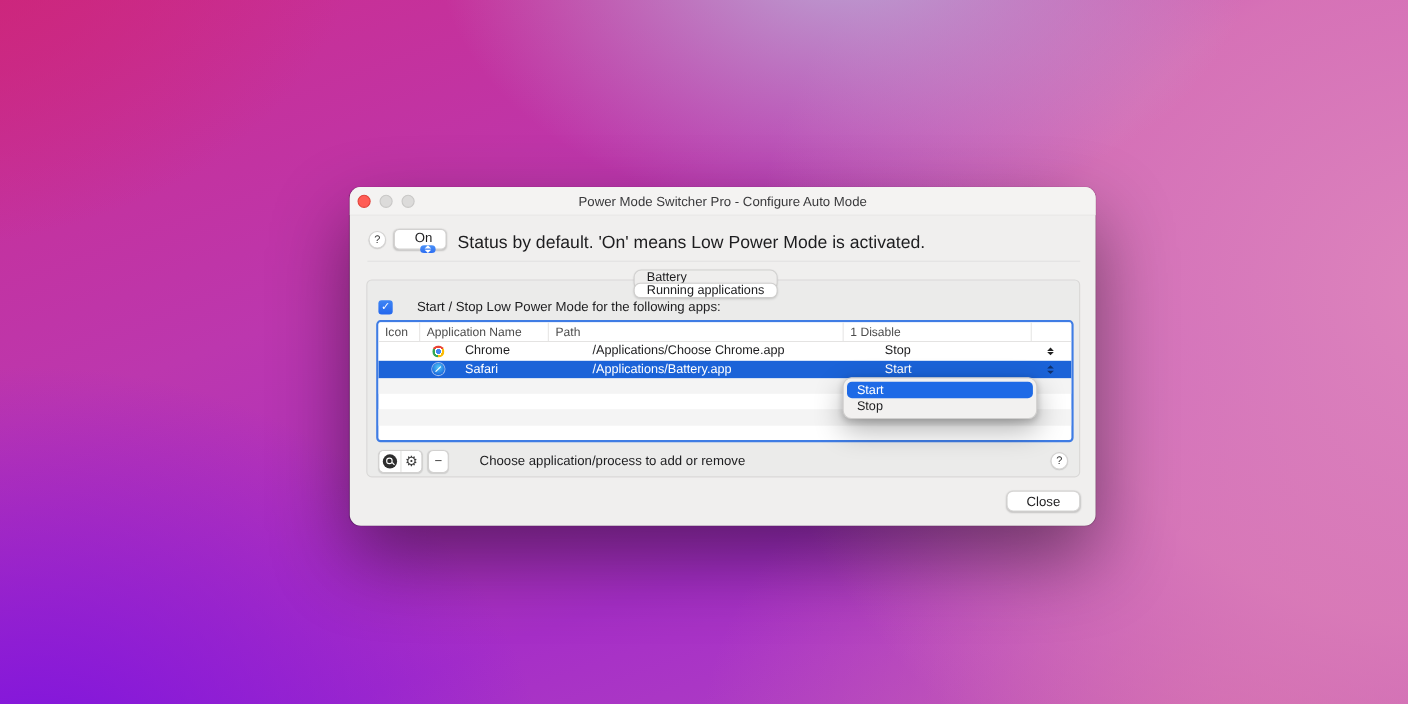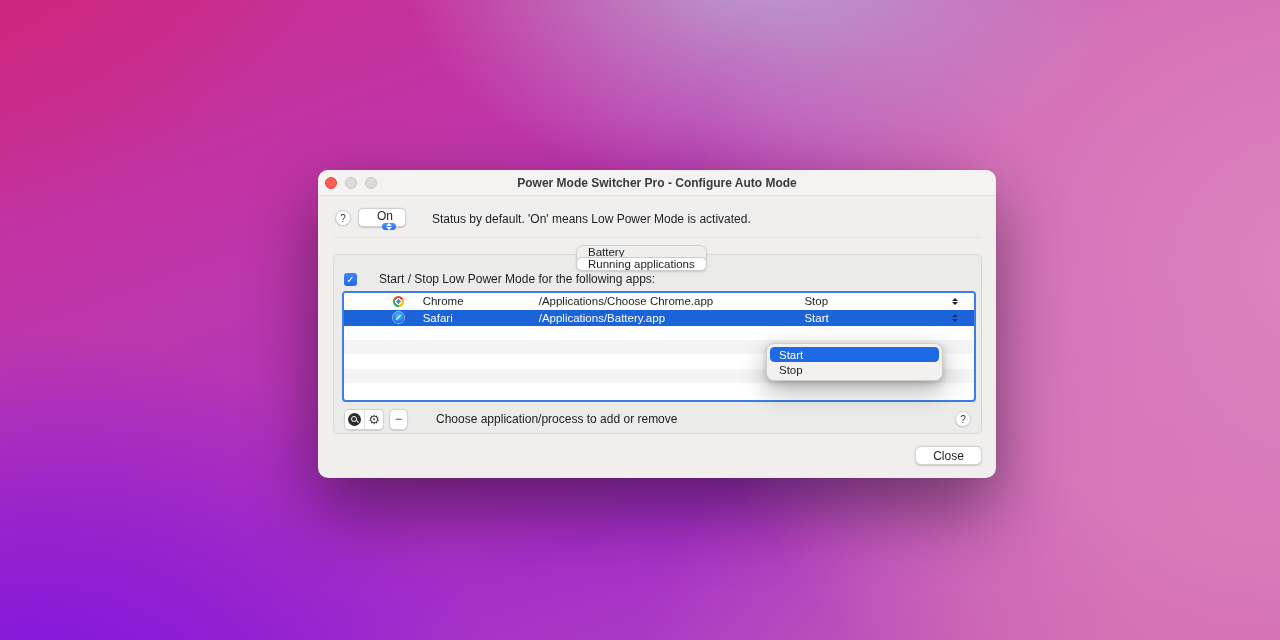--- a/index.html
+++ b/index.html
@@ -27,21 +27,21 @@
     position:absolute; left:0; top:0; right:0; height:26px;
     background:#f4f3f2; border-radius:10px 10px 0 0;
     border-bottom:1px solid #e0dfde;
   }
   .tl { position:absolute; top:7px; width:12px; height:12px; border-radius:50%; }
   .tl.red { left:7px; background:#ff5d55; border:0.5px solid #e2443c; }
   .tl.gray { background:#dcdbda; border:0.5px solid #c9c8c7; }
   .tl.g1 { left:27px; } .tl.g2 { left:47px; }
   .win-title {
     position:absolute; left:0; right:0; top:0; height:26px; line-height:26px;
-    text-align:center; font-size:12px; font-weight:bold; color:#3a3a3c;
+    text-align:center; font-size:12px; font-weight:normal; color:#3a3a3c;
   }
 
   
   .help-circle {
     width:16px; height:16px; border-radius:50%; background:#fff;
     border:1px solid #d4d3d2; box-shadow:0 0.5px 1px rgba(0,0,0,.15);
     font-size:10px; color:#333; display:flex; align-items:center; justify-content:center;
   }
   .status-help { position:absolute; left:17px; top:40px; }
   .popup-btn {
@@ -52,21 +52,21 @@
     font-size:12px; color:#1d1d1f;flex-direction:column;
   }
   .popup-btn .stepper {
     margin-left:8px; width:14px; height:14px; border-radius:4px;
     background:linear-gradient(#4b92f8,#2c6df2);
     display:flex; flex-direction:column; align-items:center; justify-content:center; gap:1px;
   }
   .tri { width:0; height:0; border-left:3px solid transparent; border-right:3px solid transparent; }
   .tri.up { border-bottom:3.5px solid #fff; }
   .tri.down { border-top:3.5px solid #fff; }
-  .status-text { position:absolute; left:114px; top:42px; font-size:12px; color:#1d1d1f; }
+  .status-text { position:absolute; left:98px; top:42px; font-size:16px; color:#1d1d1f; }
   .sep { position:absolute; left:16px; right:14px; top:67px; height:1px; background:#e3e2e1; }
 
   
   .segmented {
     position:absolute; left:258px; top:75px; height:19px;
     display:flex; align-items:stretch; z-index:3;
     background:#efeeed; border:1px solid #d2d1d0; border-radius:7px;
     box-shadow:0 0.5px 1.5px rgba(0,0,0,.12);
     flex-direction:column;
   }
@@ -194,20 +194,27 @@
   </div>
 
   <div class="tab-box">
 
     <div class="checkbox-row">
       <span class="checkbox">✓</span>
       <span class="checkbox-label">Start / Stop Low Power Mode for the following apps:</span>
     </div>
 
     <div class="table">
+      <div class="thead">
+        <div class="th c-icon">Icon</div>
+        <div class="th c-name">Application Name</div>
+        <div class="th c-path">Path</div>
+        <div class="th c-act">1 Disable</div>
+        <div class="th c-end"></div>
+      </div>
 
       <div class="trow">
         <div class="cell c-icon">
             <span class="chrome-icon"></span>
           </div>
         <div class="cell c-name">Chrome</div>
         <div class="cell c-path">/Applications/Choose Chrome.app</div>
         <div class="cell c-act">
           <span>Stop</span>
           <span class="chevrons">

